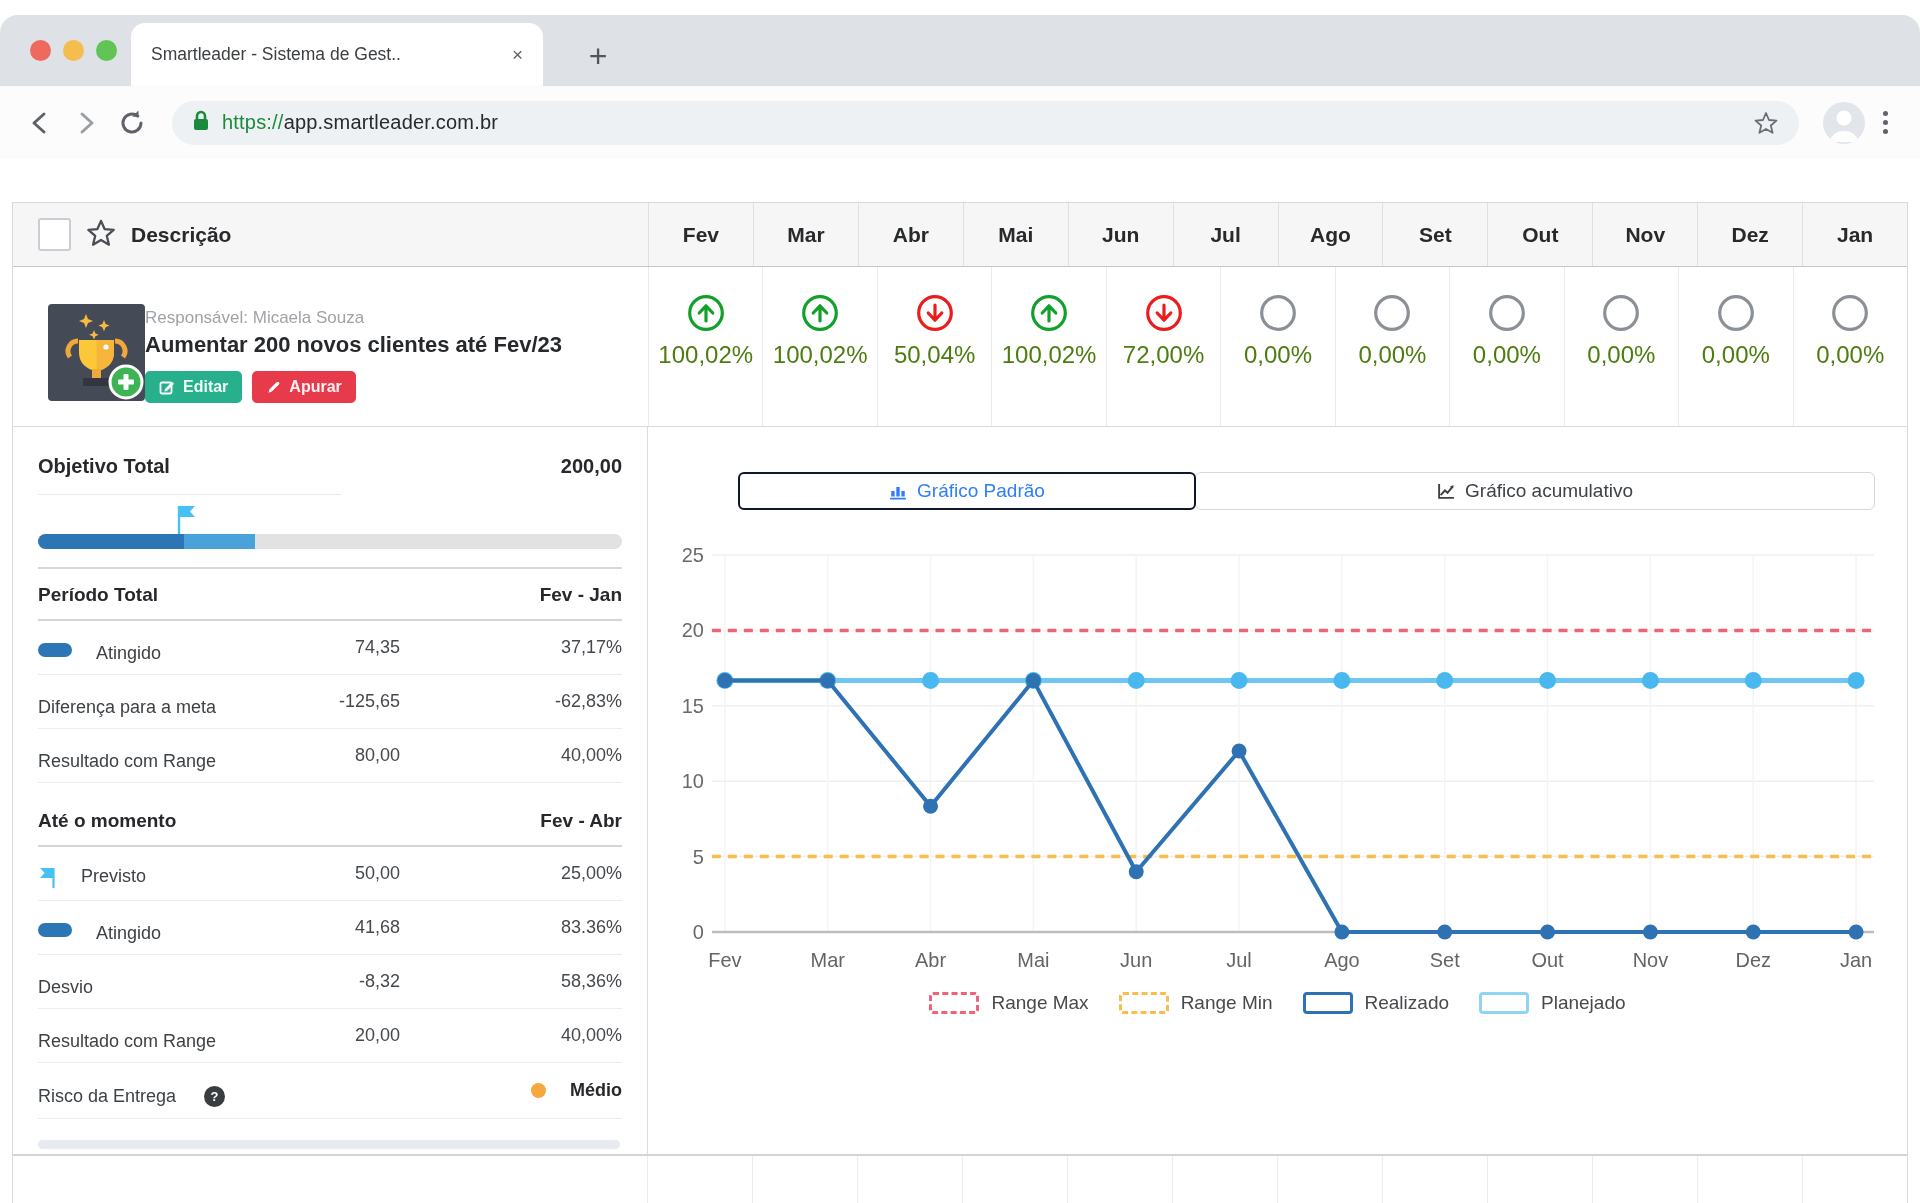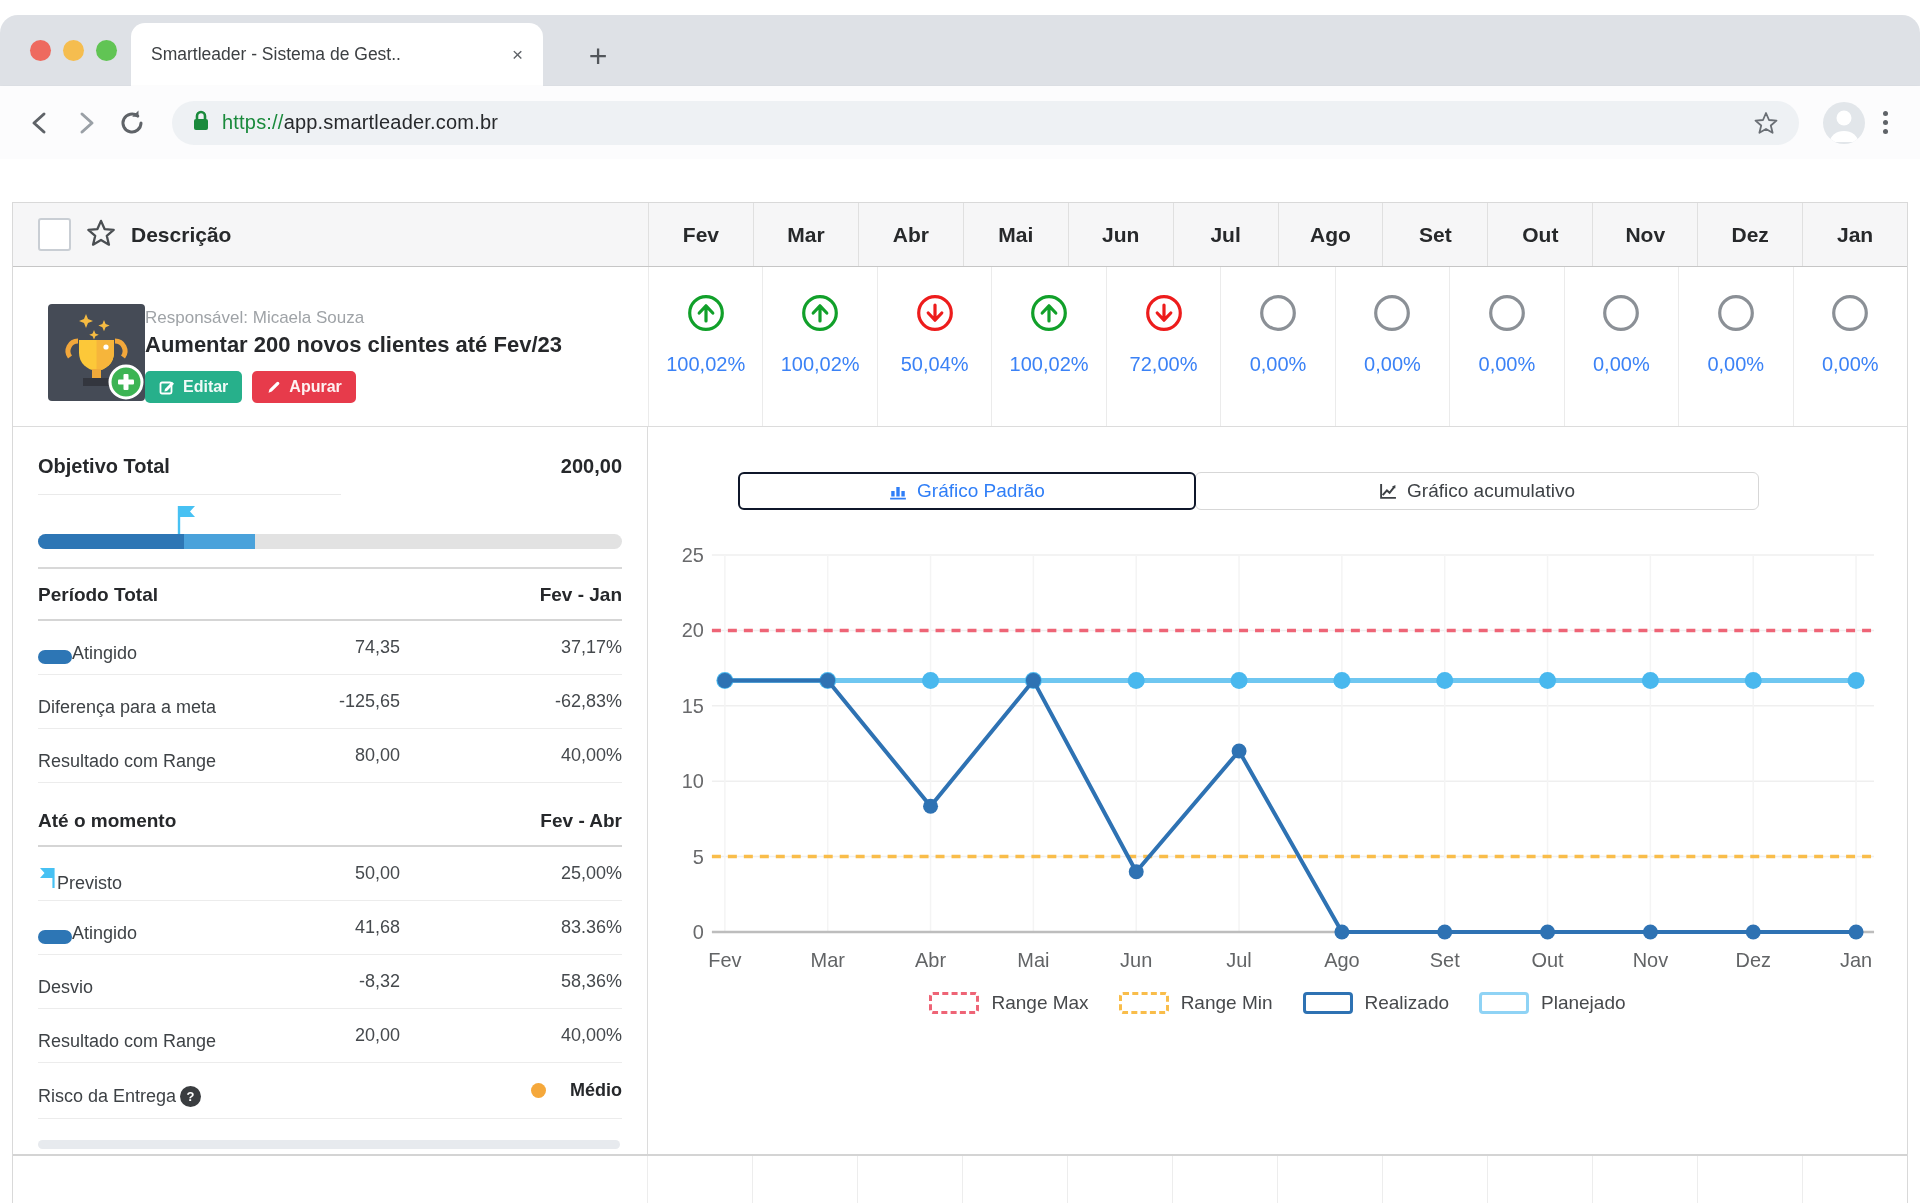--- a/index.html
+++ b/index.html
@@ -47,54 +47,54 @@
   .goal-row { height:159px; display:flex; }
   .goal-desc { width:635px; display:flex; padding:16px 0 0 35px;align-items:center; }
   .goal-info { padding-top:2px; }
   .resp { font-size:17px; color:#9FA3A7; margin-bottom:4px; }
   .gtitle { font-size:22px; font-weight:bold; color:#26282B; margin-bottom:13px; }
   .gbtns { display:flex; gap:10px; }
   .gbtn { border:none; border-radius:5px; padding:7px 14px; font-size:16px; font-weight:bold;
           color:rgba(255,255,255,.93); display:flex; align-items:center; gap:8px; cursor:pointer;
           font-family:"Liberation Sans", sans-serif; }
   .mres { flex:1; border-left:1px solid #EBEBEB; display:flex; flex-direction:column; align-items:center; padding-top:26px; }
-  .mres .pct { font-size:20px; color:#3b82f6; margin-top:16px; }
+  .mres .pct { font-size:24px; color:#4d7c0f; margin-top:4px; }
 
   
   .detail { display:flex; border-top:1px solid #DCDCDC; height:728px; }
   .lp { width:635px; border-right:1px solid #DCDCDC; position:relative; padding:0 25px; }
   .obj-row { margin-top:28px; display:flex; justify-content:space-between; font-size:20px; font-weight:bold; color:#26282B; }
   .hairline { margin-top:16px; width:303px; height:1px; background:#EAEAEA; }
   .progress-zone { position:relative; margin-top:8px; height:46px; }
   .pflag { position:absolute; top:0; left:calc(25% - 9px); }
   .pbar { position:absolute; bottom:0; left:0; right:0; height:15px; border-radius:8px; background:#E2E2E2; overflow:hidden; }
   .pbar .seg { position:absolute; top:0; bottom:0; }
   .pdivider { margin-top:18px; height:2px; background:#D8D8D8; }
   .lp-sec-head { display:flex; justify-content:space-between; align-items:center; font-size:19px; font-weight:bold;
                  color:#26282B; padding:15px 0 13px; border-bottom:2px solid #D5D5D5; }
   .lp-sec-head.later { margin-top:12px;text-align:center; }
   .lp-row { display:grid; grid-template-columns:1fr 140px 222px; align-items:center; height:54px;
             border-bottom:1px solid #ECECEC; font-size:18px; color:#3E4246; }
-  .lp-row .lbl { display:flex; align-items:flex-end; gap:0;margin-top:12px; }
+  .lp-row .lbl { display:flex; align-items:flex-start; gap:24px;margin-top:12px; }
   .lp-row .val, .lp-row .pct { text-align:right; color:#45494D; }
   .pill { width:34px; height:14px; border-radius:7px; display:inline-block; }
   .risk-row { height:56px; }
   .qbadge { width:21px; height:21px; border-radius:50%; background:#3A3D40; color:#fff; font-size:13px; font-weight:bold;
             display:inline-flex; align-items:center; justify-content:center; margin-left:4px; }
   .risk-val { grid-column:3; justify-self:end; display:flex; align-items:center; gap:24px; font-weight:bold; color:#26282B; }
   .risk-dot { width:15px; height:15px; border-radius:50%; display:inline-block; }
   .lp-scrollbar { position:absolute; left:25px; right:27px; bottom:5px; height:9px; border-radius:5px; background:#E7EAEE; }
 
   
   .cp { flex:1; position:relative; }
   .ctabs { position:absolute; top:45px; left:55px; display:flex; z-index:3; }
   .ctab { height:38px; background:#fff; font-size:19px; display:flex; align-items:center; justify-content:center;
           gap:10px; border-radius:6px; cursor:pointer; font-family:"Liberation Sans", sans-serif; }
   .ctab.active { width:458px; border:2px solid #0f172a; z-index:2;margin-left:35px; }
-  .ctab.inactive { width:564px; border:1px solid #D7D7D7; color:#3E4246; margin-left:-1px; }
+  .ctab.inactive { width:680px; border:1px solid #D7D7D7; color:#3E4246; margin-left:-1px; }
   #chart { position:absolute; top:0; left:0; width:100%; height:560px; }
   .legend { position:absolute; top:565px; left:0; right:0; display:flex; justify-content:center; gap:30px;
             align-items:center; font-size:19px; color:#47494C; }
   .leg-item { display:flex; align-items:center; gap:12px; }
   .leg-swatch { width:50px; height:22px; border-radius:4px; background:#fff; display:inline-block; }
 
   
   .next-row { display:flex; height:49px; border-top:2px solid #D4D4D4; background:#fff; }
   .next-row .spacer { width:635px; border-right:1px solid #EDEDED; }
   .next-row .cell { flex:1; border-left:1px solid #EDEDED; }

